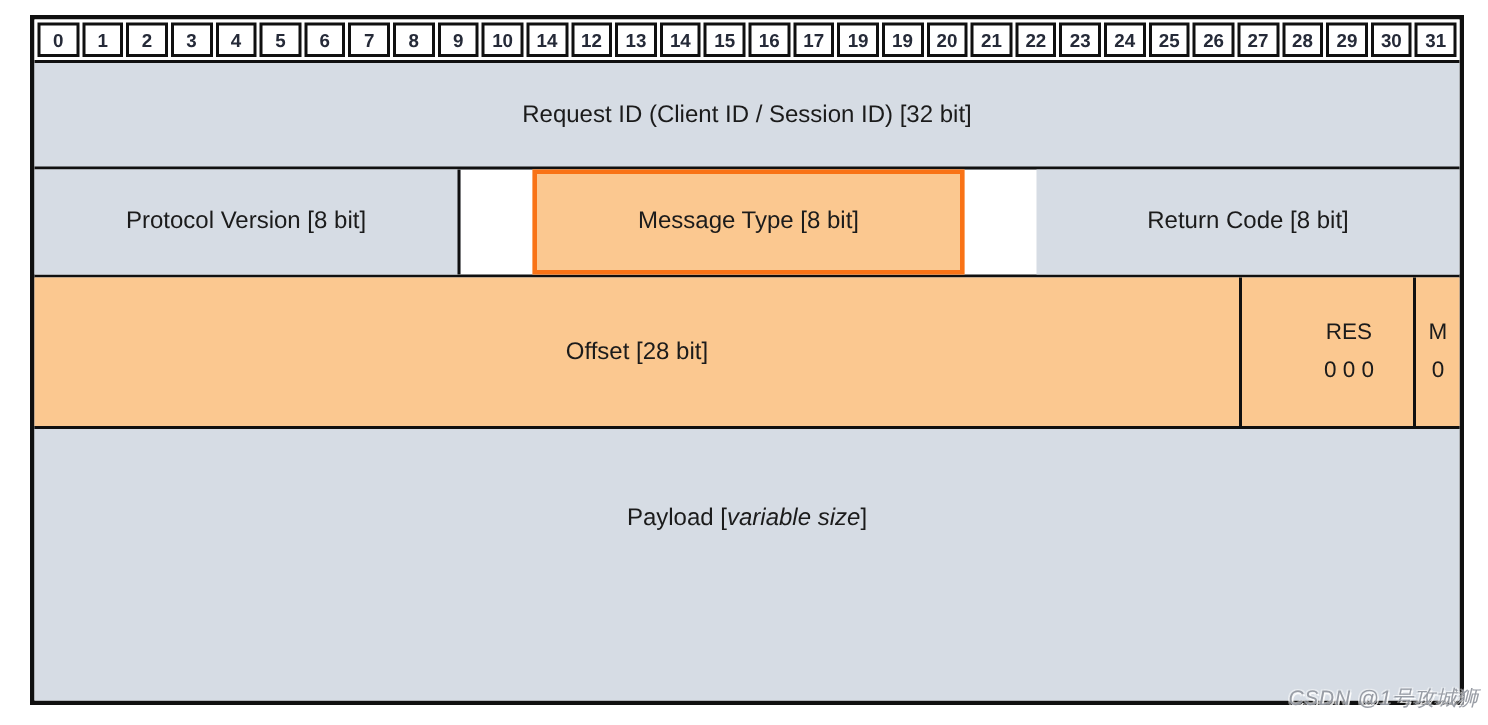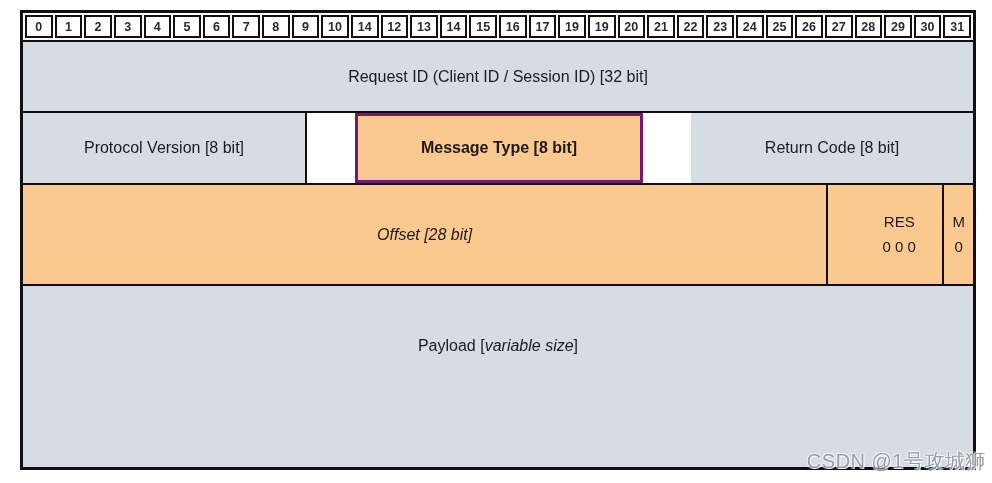--- a/index.html
+++ b/index.html
@@ -50,55 +50,56 @@
   }
   .gray   { background: var(--c-gray); }
   .orange { background: var(--c-orange); }
 
   .request-row { height: 71px; }
 
   .versions-row { height: 72px; display: flex; gap: 48px; }
   .v-cell { flex: 1; border-right: 2px solid var(--c-border); }
   .v-cell.last { border-right: none; }
   .v-cell.highlight {
-    border: 3px solid #701a75;
-    font-weight: bold;
+    border: 3px solid #f97316;
+    font-weight: normal;
   }
 
   .offset-row { height: 101px; display: flex; }
-  .offset-cell { flex: 28; border-right: 2px solid var(--c-border); font-style: italic; }
+  .offset-cell { flex: 28; border-right: 2px solid var(--c-border); }
   .stack-cell {
     flex-direction: column;
     line-height: 1.65;
     font-size: 15px;
   }
   .res-cell { flex: 3; border-right: 2px solid var(--c-border); padding-left: 28px; }
   .m-cell { flex: 1; }
 
   .payload-row {
     flex: 1;
     border-bottom: none;
     padding-bottom: 62px; 
   }
   .payload-row .it { font-style: italic; }
 
   
   .watermark {
     position: absolute;
     right: 6px; bottom: 8px;
-    font-size: 20px;
+    font-size: 14px;
     letter-spacing: 0.5px;
     color: rgba(148, 152, 160, 0.95);
     text-shadow:
       1px 1px 0 rgba(255,255,255,0.85),
       -1px -1px 0 rgba(255,255,255,0.45),
       1px -1px 0 rgba(255,255,255,0.45),
       -1px 1px 0 rgba(255,255,255,0.45);
     z-index: 10;
     white-space: nowrap;
+    font-style: italic;
   }
 </style>
 </head>
 <body>
 
 <div class="page">
 
   <div class="proto-table">
 
     <div class="row bit-row">

